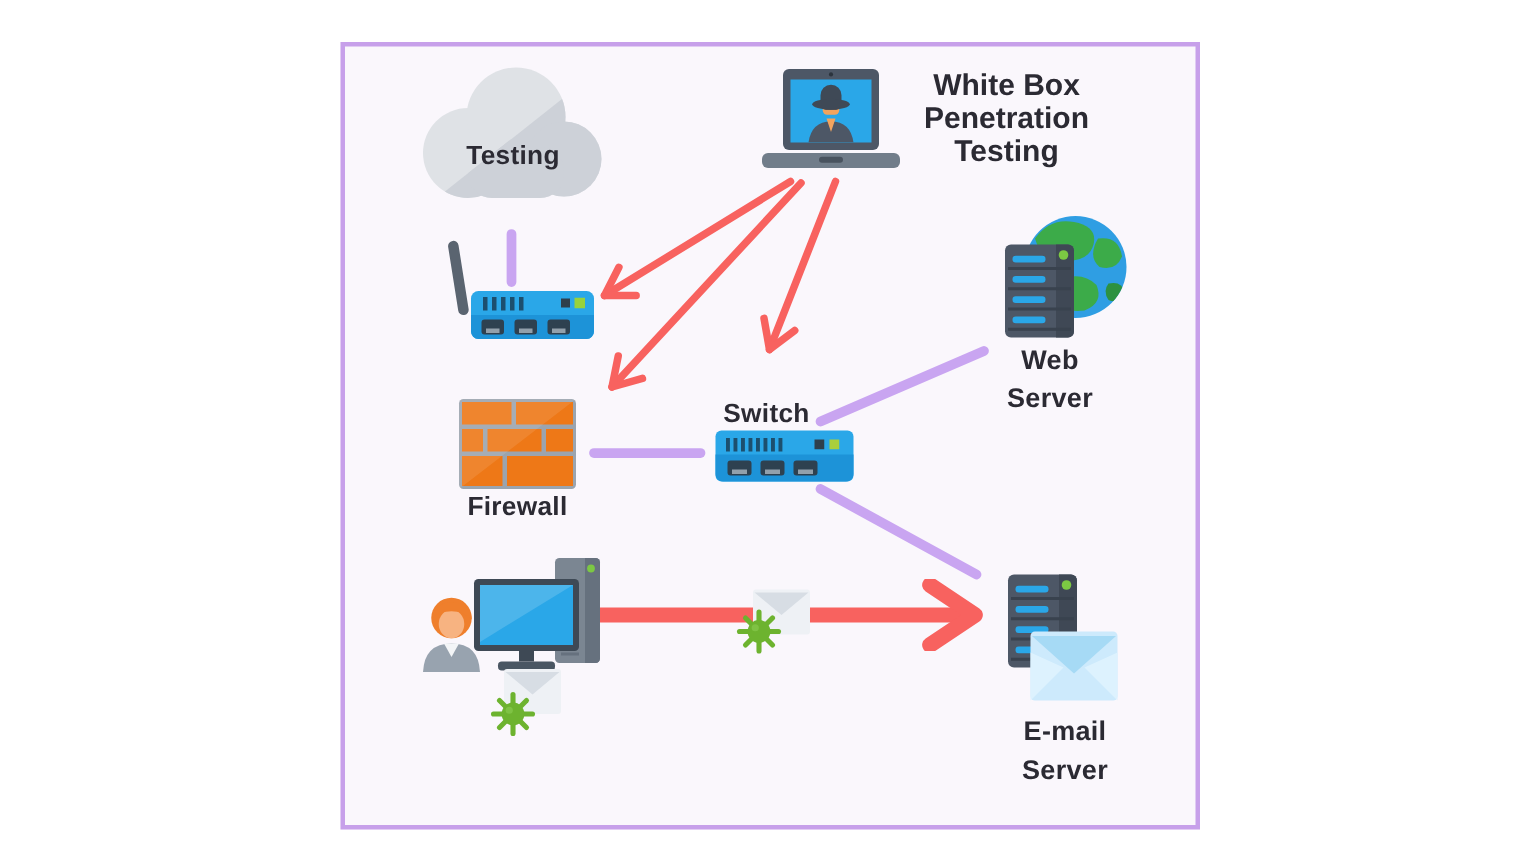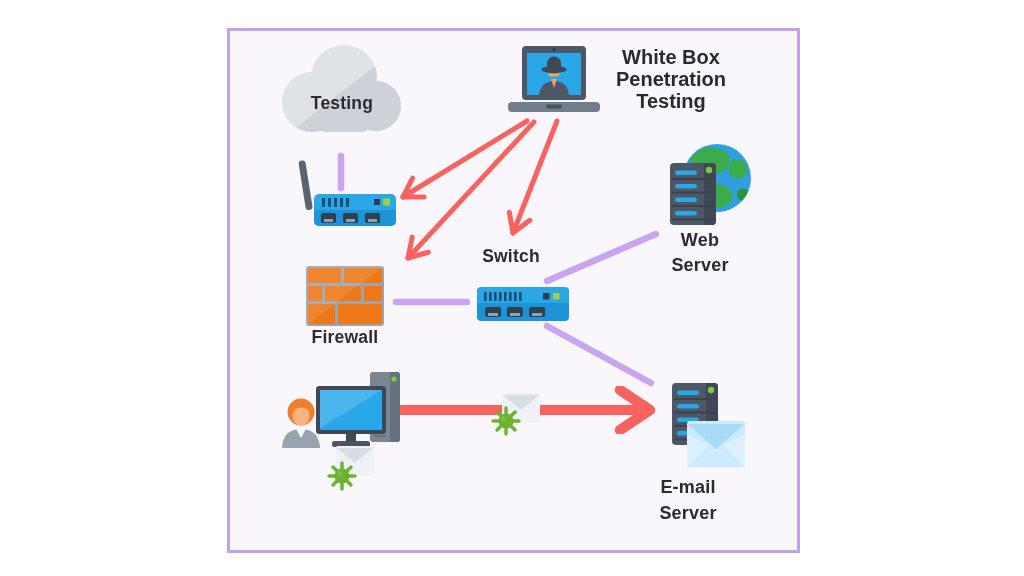--- a/index.html
+++ b/index.html
@@ -137,21 +137,21 @@
           <rect x="19" y="20" width="36" height="15"></rect>
         <rect x="58" y="20" width="18" height="15"></rect>
         <rect x="2" y="38" width="27" height="20"></rect>
           <rect x="32" y="38" width="44" height="20"></rect>
       </g>
       <polygon points="0,0 78,0 0,60" fill="rgba(255,255,255,0.10)"></polygon>
     </svg>
   </div>
   <div class="lbl lbl-lg" style="left:292px;top:326px;width:106px;">Firewall</div>
 
-  <div class="lbl lbl-lg" style="left:466px;top:245px;width:90px;">Switch</div>
+  <div class="lbl lbl-lg" style="left:466px;top:264px;width:90px;">Switch</div>
   <div class="abs" style="left:477px;top:287px;">
     <svg width="92" height="34" viewBox="0 0 92 34">
       <rect width="92" height="34" rx="4" fill="#2aa7e8"></rect>
       <path d="M0,16 h92 v13 a5,5 0 0 1 -5,5 H5 a5,5 0 0 1 -5,-5 z" fill="#1d93d8"></path>
       <g fill="#1c4f6e">
         <rect x="7" y="5" width="2.6" height="9"></rect>
           <rect x="12" y="5" width="2.6" height="9"></rect>
         <rect x="17" y="5" width="2.6" height="9"></rect>
           <rect x="22" y="5" width="2.6" height="9"></rect>
         <rect x="27" y="5" width="2.6" height="9"></rect>
@@ -236,21 +236,21 @@
     </div>
     <div class="abs" style="left:687px;top:421px;">
       <svg width="58" height="46" viewBox="0 0 58 46">
         <rect width="58" height="46" rx="3" fill="#cdeafc"></rect>
         <polygon points="1,3 29,28 57,3" fill="#a6daf5"></polygon>
         <polygon points="0,46 22,24 0,14" fill="#ddf2fe"></polygon>
         <polygon points="58,46 36,24 58,14" fill="#ddf2fe"></polygon>
       </svg>
     </div>
   </div>
-  <div class="lbl lbl-md" style="left:642px;top:474px;width:92px;line-height:26px;">
+  <div class="lbl lbl-md" style="left:664px;top:474px;width:92px;line-height:26px;">
     <div>E-mail</div>
     <div>Server</div>
   </div>
 
   <div>
     <div class="abs" style="left:310px;top:370px;">
       <svg width="92" height="80" viewBox="0 0 92 80">
         <rect x="60" y="2" width="30" height="70" rx="3" fill="#7b8692"></rect>
         <path d="M80,2 h7 a3,3 0 0 1 3,3 v64 a3,3 0 0 1 -3,3 h-7 z" fill="#66717e"></path>
         <circle cx="84" cy="9" r="2.6" fill="#7cc843"></circle>

